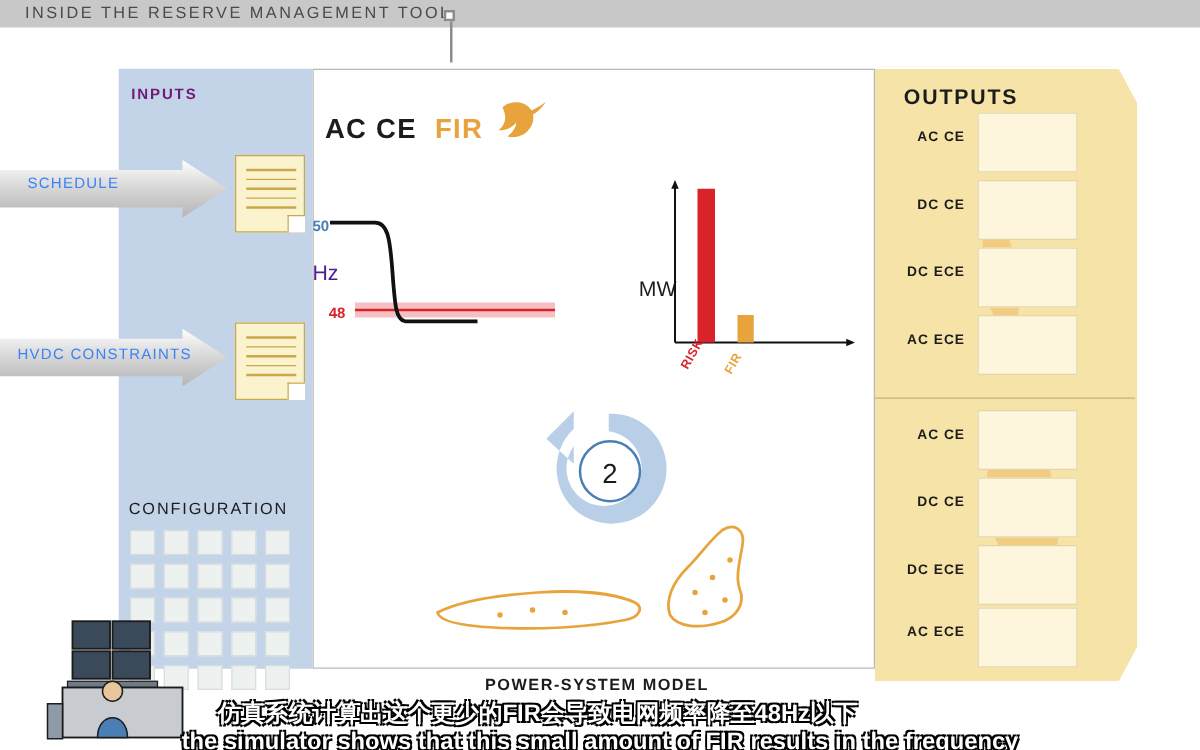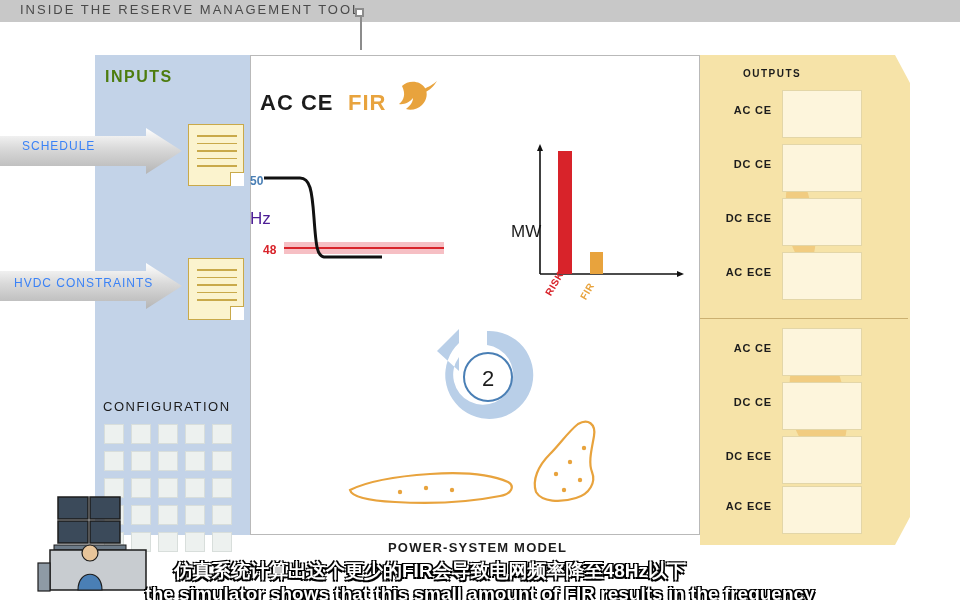--- a/index.html
+++ b/index.html
@@ -35,21 +35,21 @@
     border:2px solid #8c8c8c; background:#ffffff;
   }
 
   
   #inputs-panel {
     position:absolute; left:95px; top:55px; width:155px; height:480px;
     background:#c3d3e8;
   }
   #inputs-heading {
     position:absolute; left:105px; top:68px;
-    font-size:16px; font-weight:bold; letter-spacing:1.5px; color:#4d7c0f;text-align:center;
+    font-size:12px; font-weight:bold; letter-spacing:1.5px; color:#701a75;text-align:center;
   }
   #config-heading {
     position:absolute; left:103px; top:399px;
     font-size:13px; font-weight:normal; letter-spacing:1.5px; color:#1c1c1c;
   }
   #config-grid {
     position:absolute; left:104px; top:424px;
     width:138px;
     display:grid; grid-template-columns:repeat(5, 20px);
     grid-auto-rows:20px; gap:7px 7px;
@@ -140,21 +140,21 @@
   #outputs-panel {
     position:absolute; left:700px; top:55px; width:210px; height:490px;
     background:#f6e3a8;
     clip-path:polygon(0 0, 195px 0, 210px 28px, 210px 462px, 195px 490px, 0 490px);
   }
   #outputs-divider {
     position:absolute; left:700px; top:318px; width:208px; height:1px; background:#cbb070;
   }
   #outputs-heading {
     position:absolute; left:723px; top:68px;
-    font-size:10px; font-weight:bold; letter-spacing:1.5px; color:#1c1c1c;margin-left:20px;
+    font-size:17px; font-weight:bold; letter-spacing:1.5px; color:#1c1c1c;
   }
   .out-row { position:absolute; width:200px; height:48px; }
   .out-row .lbl {
     position:absolute; left:0; top:14px; width:62px; text-align:right;
     font-size:11px; font-weight:bold; letter-spacing:.8px; color:#1c1c1c;
   }
   .out-row .box {
     position:absolute; left:72px; top:0; width:80px; height:48px;
     background:#fdf5dc; border:1px solid #e3d6a8;
   }

